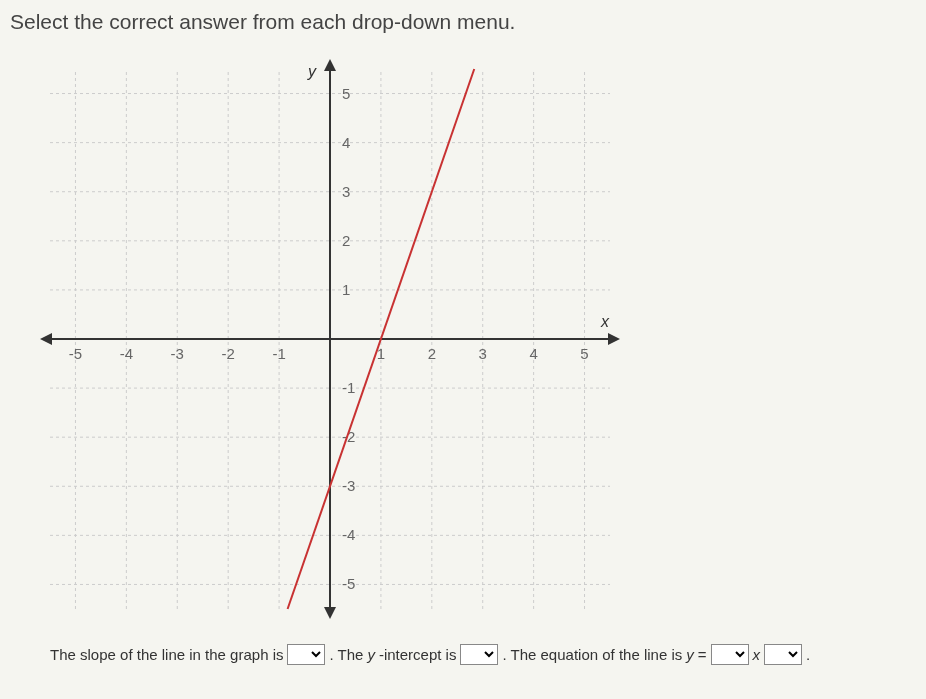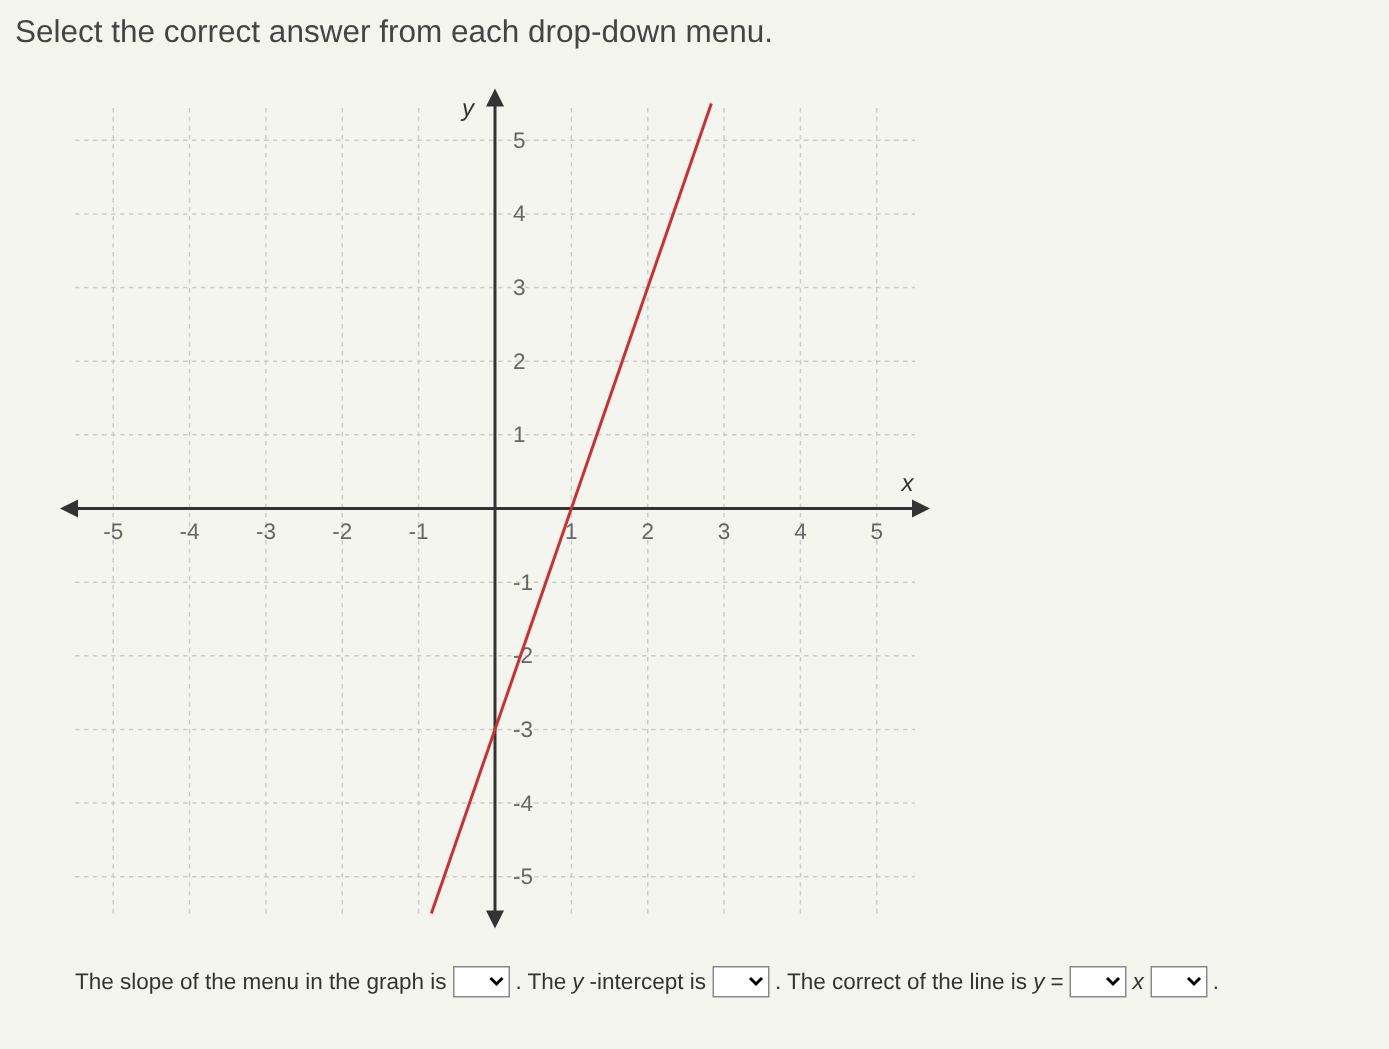--- a/index.html
+++ b/index.html
@@ -130,26 +130,26 @@
       <text x="312" y="147.72727272727272" text-anchor="start" class="tick-label">3</text>
       <text x="312" y="98.63636363636363" text-anchor="start" class="tick-label">4</text>
       <text x="312" y="49.54545454545455" text-anchor="start" class="tick-label">5</text>
       <text x="286" y="28" text-anchor="end" class="axis-label">y</text>
       <text x="575" y="278" text-anchor="middle" class="axis-label">x</text>
       <line x1="257.5757575757576" y1="560" x2="444.2424242424243" y2="20" class="plot-line"></line>
     </svg>
 </div>
 
 <div class="answer-row">
-  <span class="text">The slope of the menu in the graph is</span>
+  <span class="text">The slope of the line in the graph is</span>
   <select><option></option></select>
   <span class="text">. The </span>
     <span class="ital">y</span>
     <span class="text">-intercept is</span>
   <select><option></option></select>
-  <span class="text">. The correct of the line is </span>
+  <span class="text">. The equation of the line is </span>
     <span class="ital">y</span>
     <span class="text"> = </span>
   <select><option></option></select>
   <span class="ital">x</span>
   <select><option></option></select>
   <span class="text">.</span>
 </div>
 
 </body></html>

